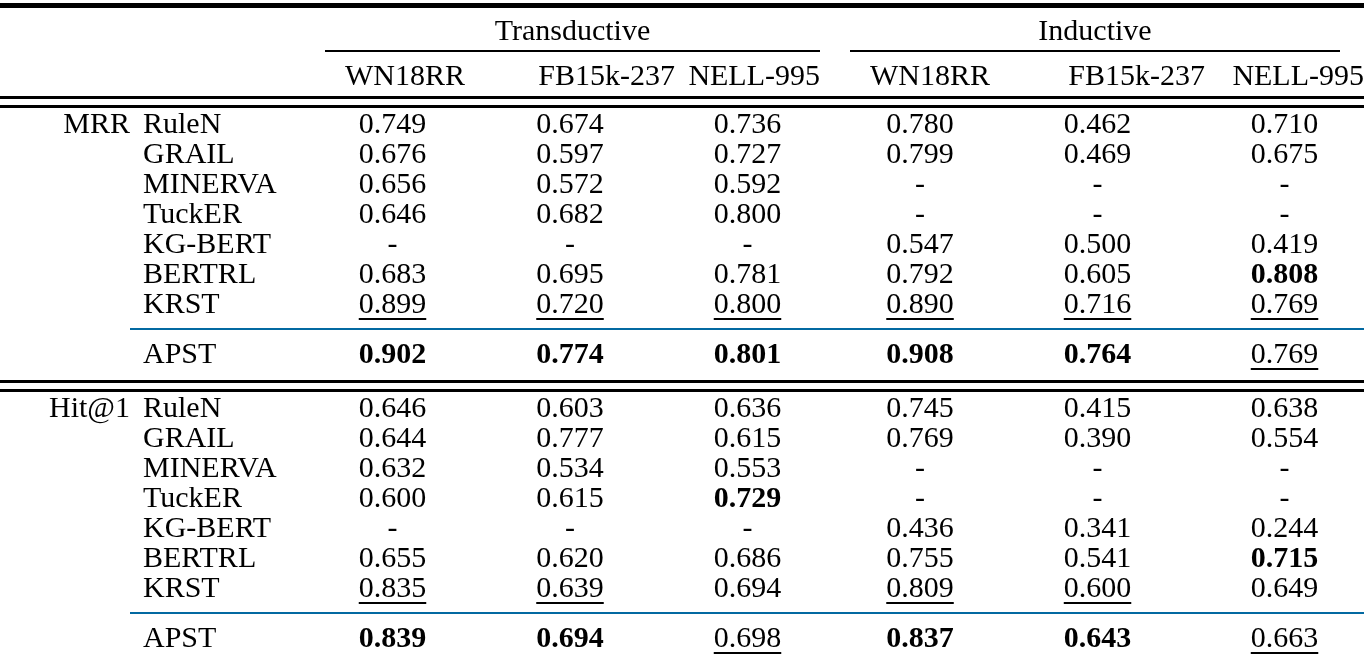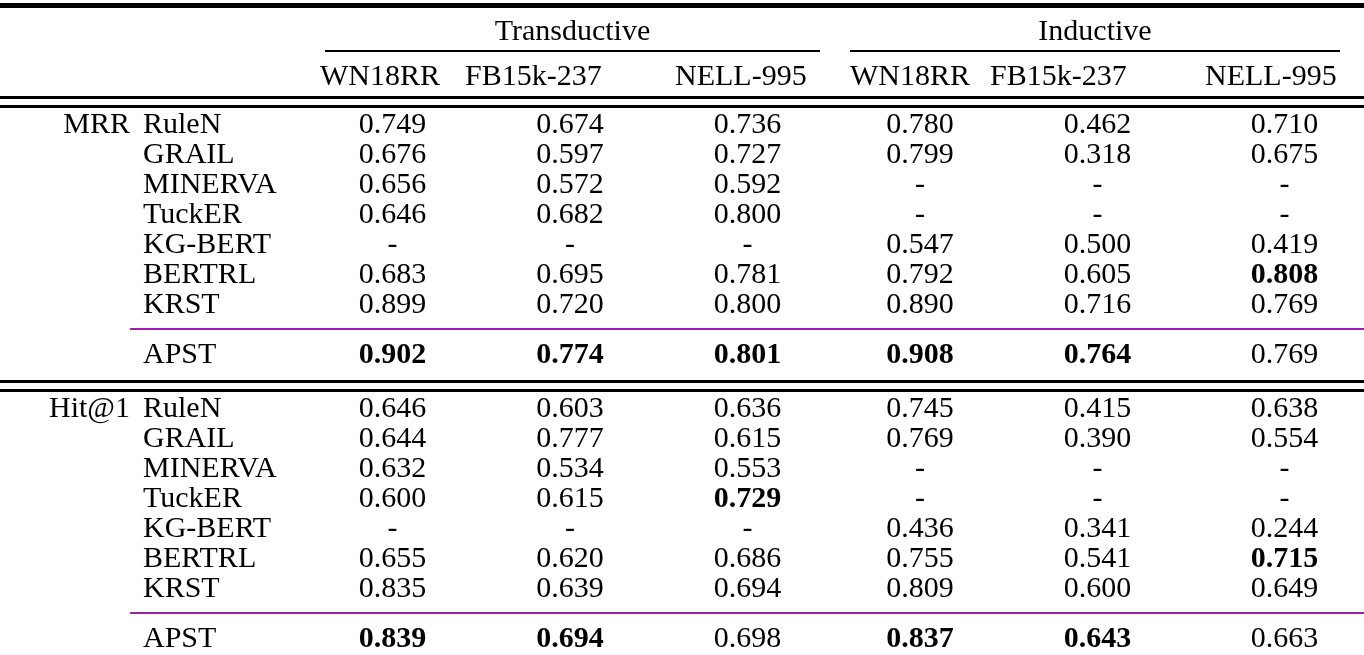--- a/index.html
+++ b/index.html
@@ -8,39 +8,39 @@
     border-top:5px solid #000;border-bottom:5px solid #000;font-size:30px;}
   td,th{padding:0;vertical-align:middle;overflow:hidden;white-space:nowrap;}
 
   
   tr.grow th{height:44px;vertical-align:bottom;font-weight:normal;}
   .ghin{border-bottom:2px solid #000;padding-bottom:5px;text-align:center;line-height:30px;}
   .ghin.t{margin-left:5px;}
   .ghin.i{margin-right:24px;}
 
   
-  tr.dsrow th{height:42px;font-weight:normal;text-align:left;vertical-align:middle;padding-top:2px;}
+  tr.dsrow th{height:42px;font-weight:normal;text-align:right;vertical-align:middle;padding-top:2px;}
 
   
   tr.drule td{border-top:3px solid #000;border-bottom:3px solid #000;height:6px;padding:0;}
 
   
   tr.mrow td{height:30px;line-height:30px;}
   td.g{vertical-align:top;text-align:right;padding-left:18px;}
   td.m{text-align:left;padding-left:13px;}
   td.v{text-align:center;}
   tr.mrow.last td{padding-bottom:10px;}
 
   
-  tr.arow td{border-top:2px solid #a21caf;height:30px;line-height:30px;padding-top:8px;padding-bottom:12px;}
+  tr.arow td{border-top:2px solid #0369a1;height:30px;line-height:30px;padding-top:8px;padding-bottom:12px;}
   tr.arow td.nb{border-top:none;}
 
   
   .v[data-style="bold"],.arow .v[data-style="bold"]{font-weight:bold;margin-top:32px;}
-  .v[data-style="underline"]{text-underline-offset:5px;text-decoration-thickness:2px;margin-top:12px;}
+  .v[data-style="underline"]{text-decoration:underline;text-underline-offset:5px;text-decoration-thickness:2px;margin-top:12px;}
 </style>
 </head>
 <body>
 
 <table class="paper">
   <colgroup>
     <col style="width:130px">
       <col style="width:190px">
     <col style="width:145px">
       <col style="width:210px">
@@ -89,21 +89,21 @@
     <td class="v" data-style="plain">0.462</td>
     <td class="v" data-style="plain">0.710</td>
   </tr>
   <tr class="mrow">
     <td class="m">GRAIL</td>
     <td class="v" data-style="plain">0.676</td>
     <td class="v" data-style="plain">0.597</td>
     <td class="v" data-style="plain">0.727</td>
     <td class="sp"></td>
     <td class="v" data-style="plain">0.799</td>
-    <td class="v" data-style="plain">0.318</td>
+    <td class="v" data-style="plain">0.469</td>
     <td class="v" data-style="plain">0.675</td>
   </tr>
   <tr class="mrow">
     <td class="m">MINERVA</td>
     <td class="v" data-style="plain">0.656</td>
     <td class="v" data-style="plain">0.572</td>
     <td class="v" data-style="plain">0.592</td>
     <td class="sp"></td>
     <td class="v" data-style="plain">-</td>
     <td class="v" data-style="plain">-</td>

